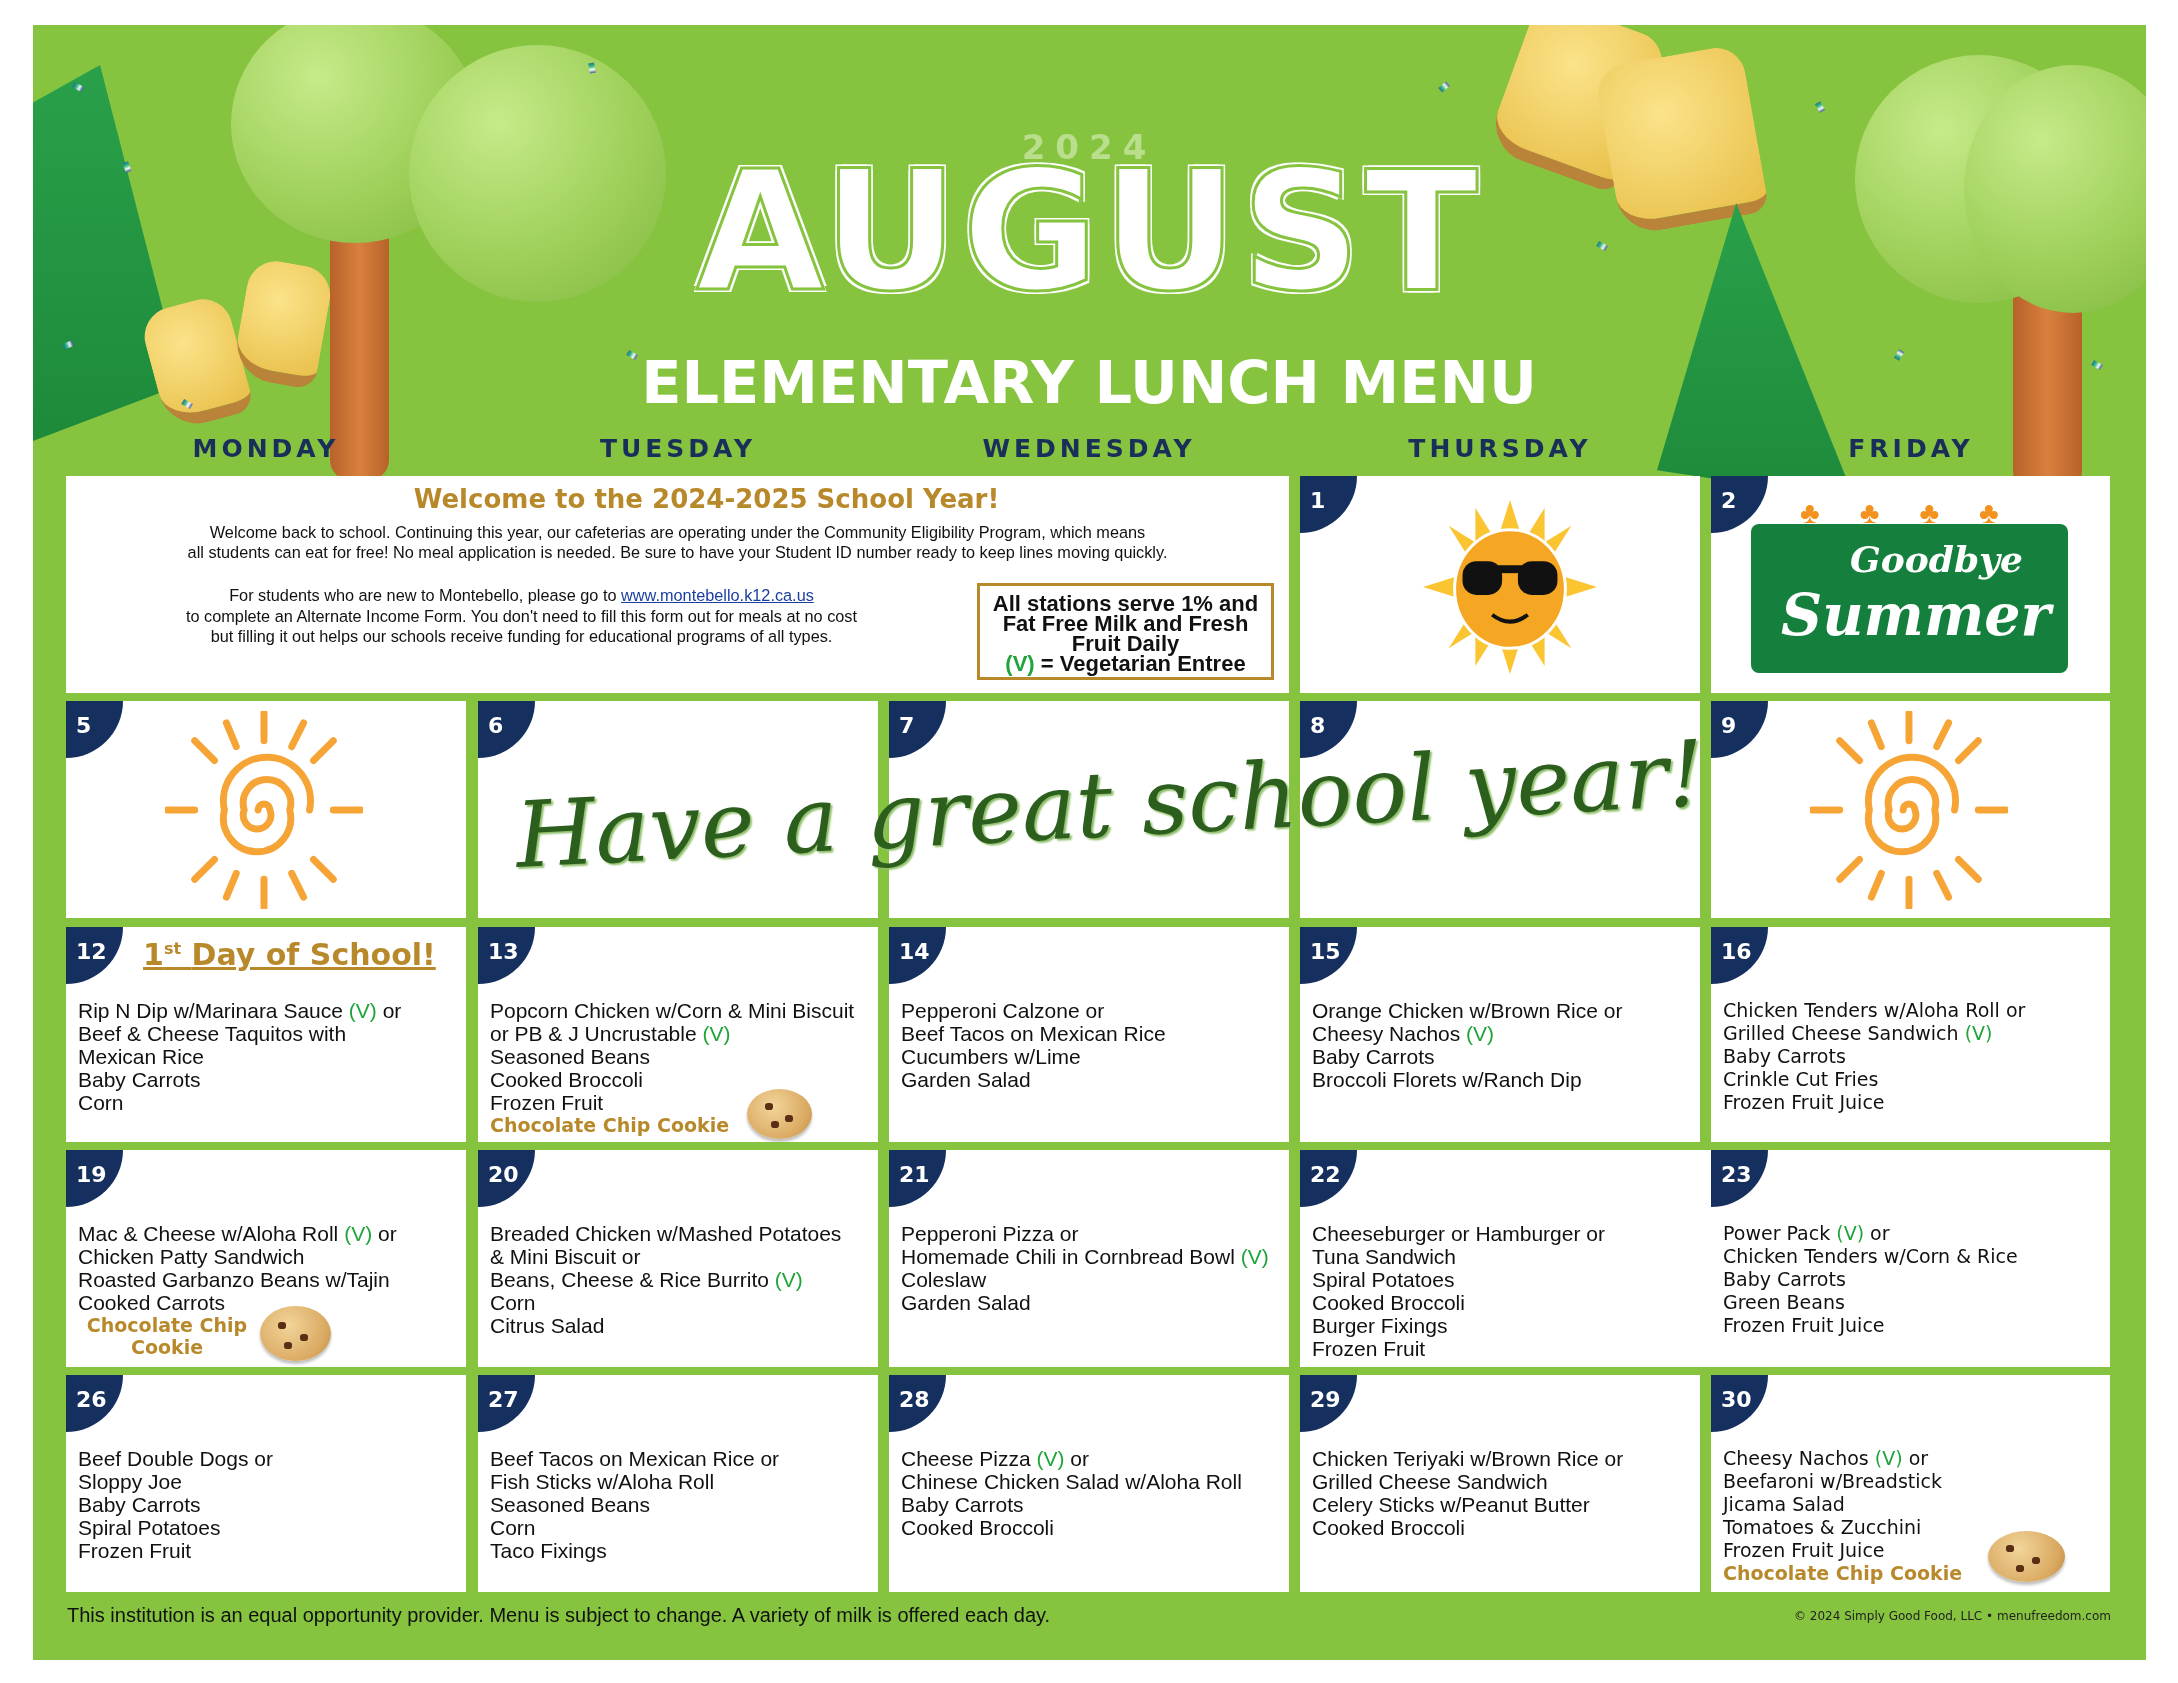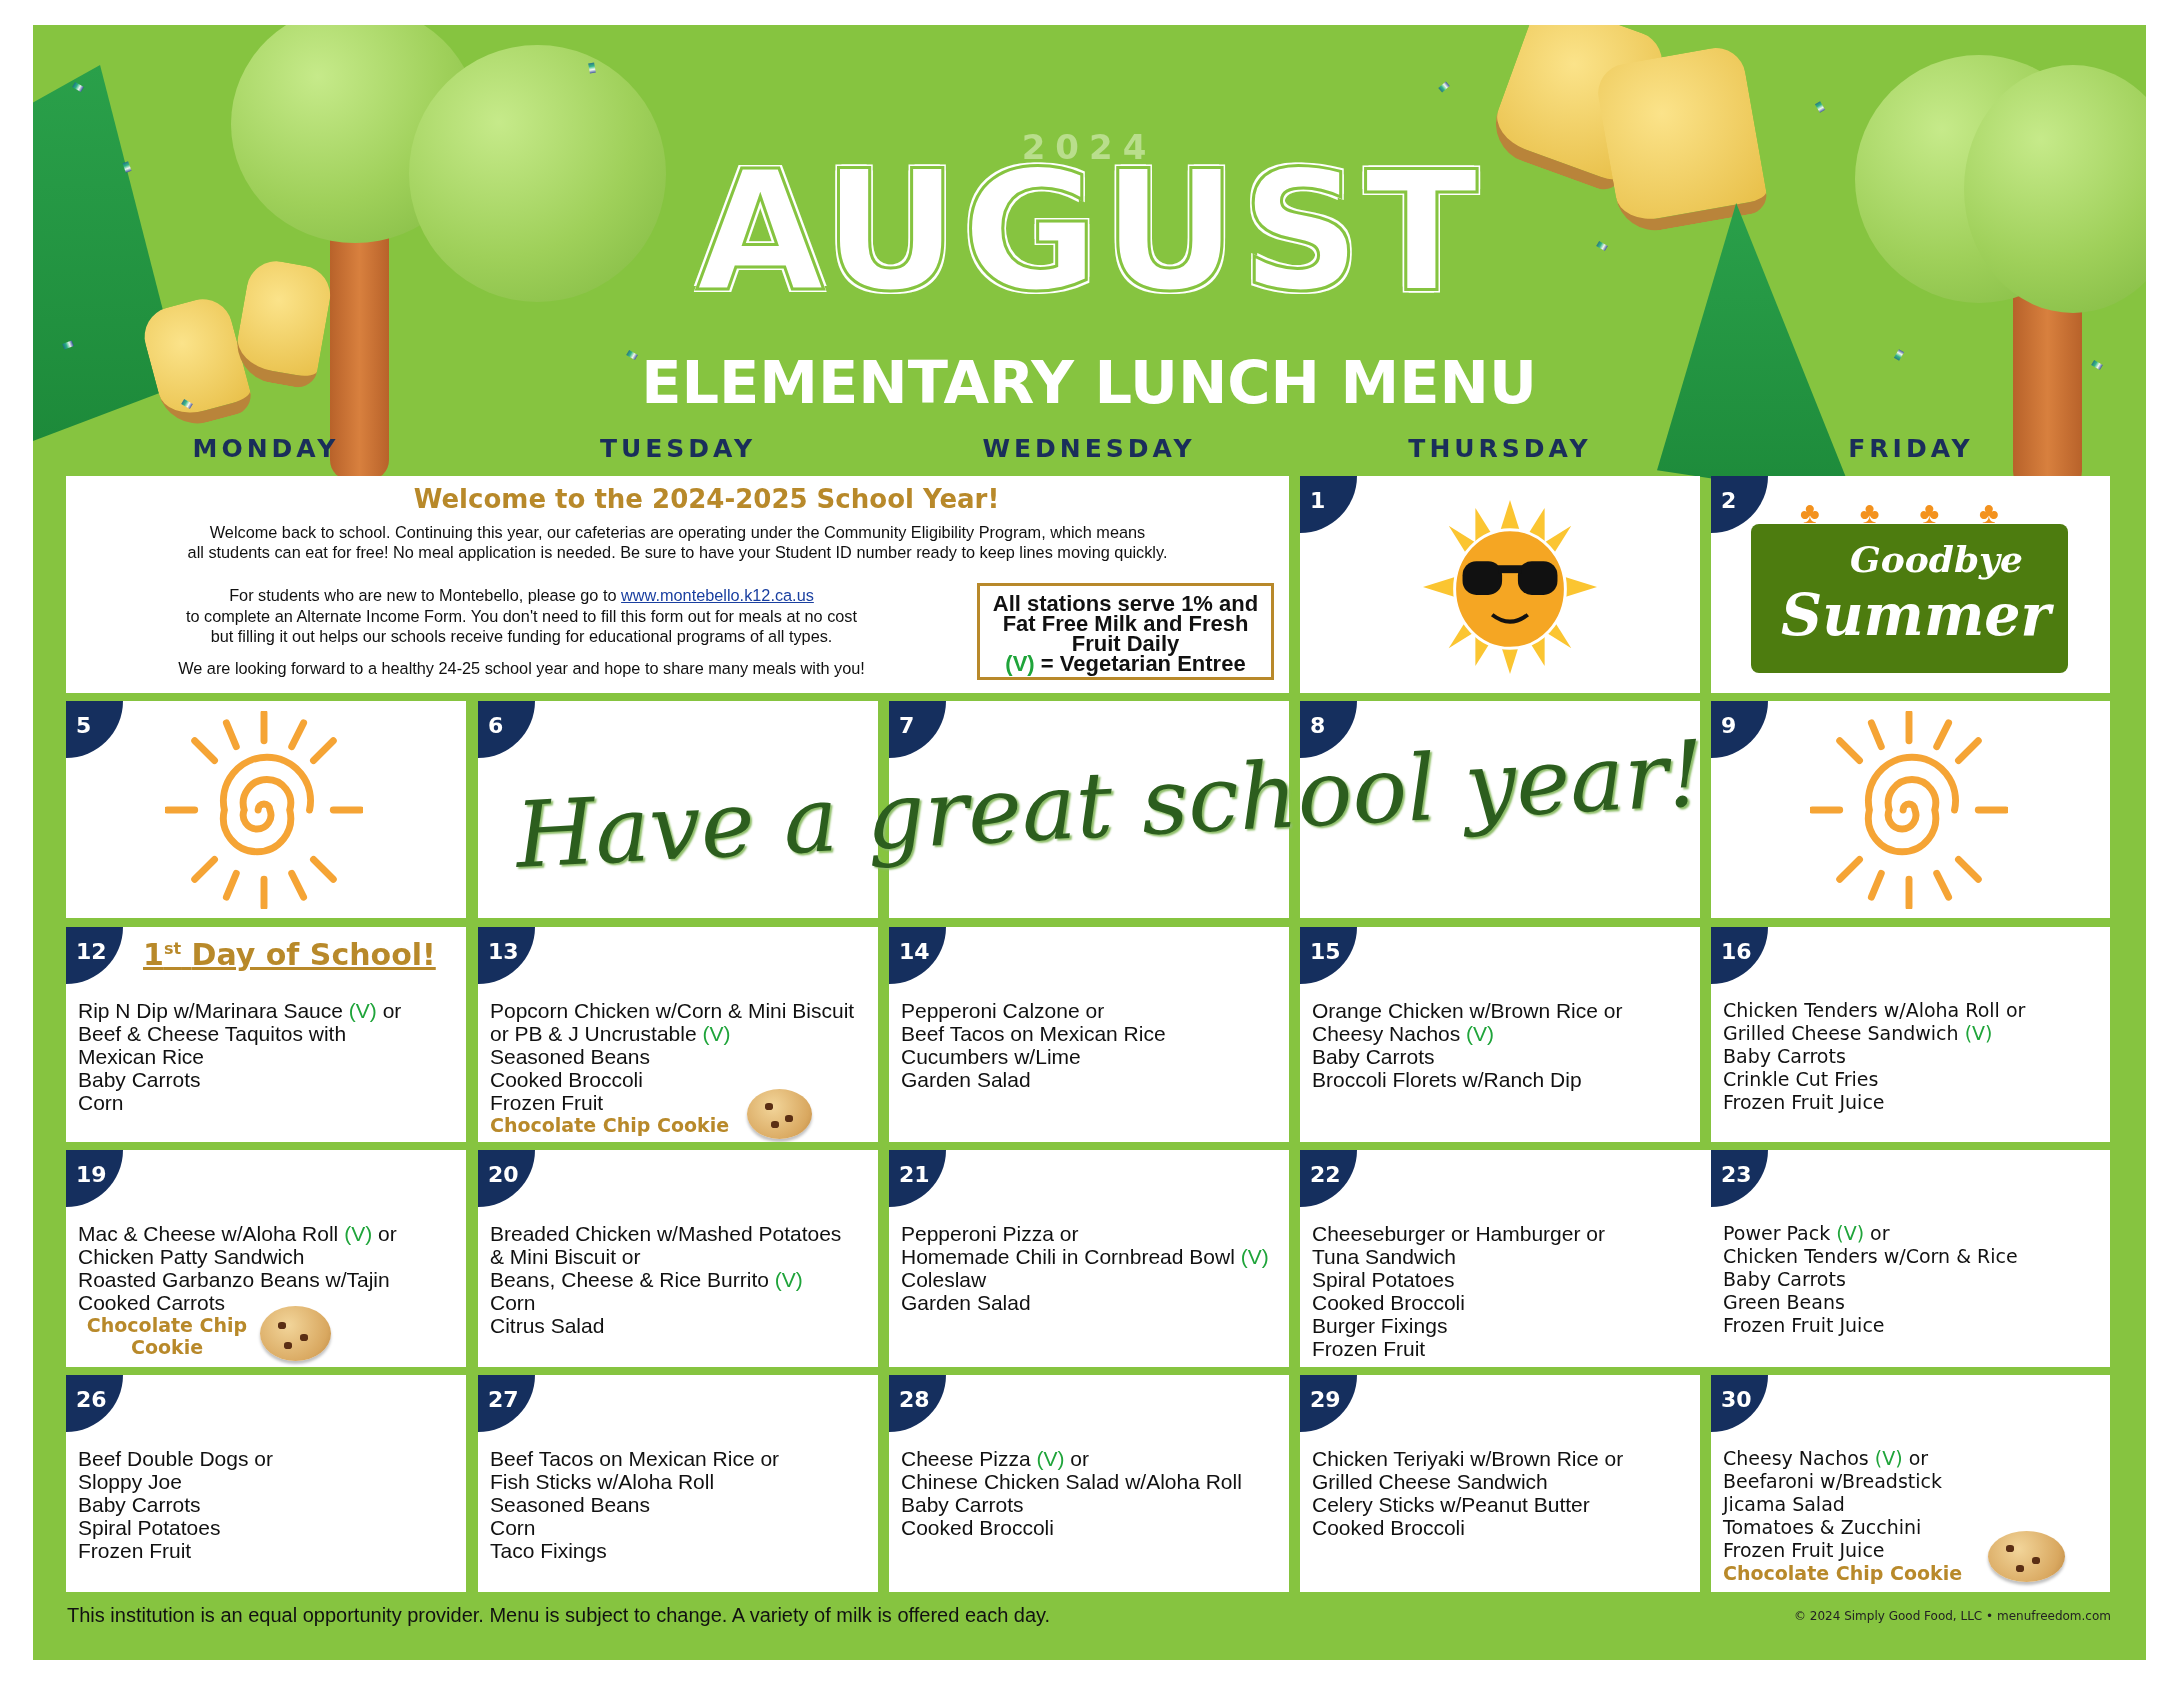--- a/index.html
+++ b/index.html
@@ -86,21 +86,20 @@
 <div class="cell" style="left:66px;top:476px;width:1223px;height:217px;">
   <div class="welcome-title">Welcome to the 2024-2025 School Year!</div>
   <div class="welcome-p" style="top:46px;">Welcome back to school. Continuing this year, our cafeterias are operating under the Community Eligibility Program, which means</div>
   <div class="welcome-p" style="top:66px;">all students can eat for free! No meal application is needed. Be sure to have your Student ID number ready to keep lines moving quickly.</div>
   <div class="welcome-p2" style="top:109px;">
     <span>For students who are new to Montebello, please go to</span>
     <span class="link">www.montebello.k12.ca.us</span>
   </div>
   <div class="welcome-p2" style="top:130px;">to complete an Alternate Income Form. You don't need to fill this form out for meals at no cost</div>
   <div class="welcome-p2" style="top:150px;">but filling it out helps our schools receive funding for educational programs of all types.</div>
-  <div class="welcome-p2" style="top:182px;">We are looking forward to a healthy 24-25 school year and hope to share many meals with you!</div>
   <div class="infobox">
     <div>All stations serve 1% and</div>
     <div>Fat Free Milk and Fresh</div>
     <div>Fruit Daily</div>
     <div><span class="veg">(V)</span> <span>= Vegetarian Entree</span></div>
   </div>
 </div>
 
 <div class="cell" style="left:1300px;top:476px;width:400px;height:217px;">
   <div class="badge">
@@ -126,21 +125,21 @@
     <rect x="98" y="64" width="40" height="34" rx="14" fill="#111"></rect>
     <rect x="78" y="68" width="24" height="8" fill="#111"></rect>
     <path d="M72,118 Q90,132 108,118" stroke="#111" stroke-width="4" fill="none"></path>
   </svg>
 </div>
 
 <div class="cell" style="left:1711px;top:476px;width:399px;height:217px;">
   <div class="badge">
       <span>2</span>
     </div>
-  <div style="position:absolute;left:40px;top:48px;width:317px;height:149px;background:#4d7c0f;border-radius:8px;">
+  <div style="position:absolute;left:40px;top:48px;width:317px;height:149px;background:#15803d;border-radius:8px;">
     <div style="position:absolute;left:99px;top:14px;color:#fff;font-family:'DejaVu Serif',serif;font-style:italic;font-weight:bold;font-size:36px;">Goodbye</div>
     <div style="position:absolute;left:30px;top:57px;color:#fff;font-family:'DejaVu Serif',serif;font-style:italic;font-weight:bold;font-size:57px;">Summer</div>
   </div>
   <div style="position:absolute;left:89px;top:20px;color:#f3921e;font-size:30px;letter-spacing:40px;">♣♣♣♣</div>
 </div>
 
 <div class="cell" style="left:66px;top:701px;width:400px;height:217px;">
   <div class="badge">
       <span>5</span>
     </div>

